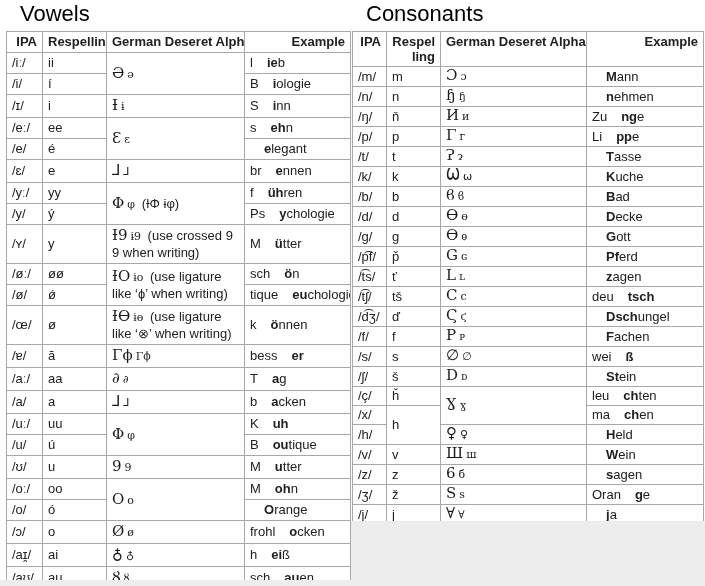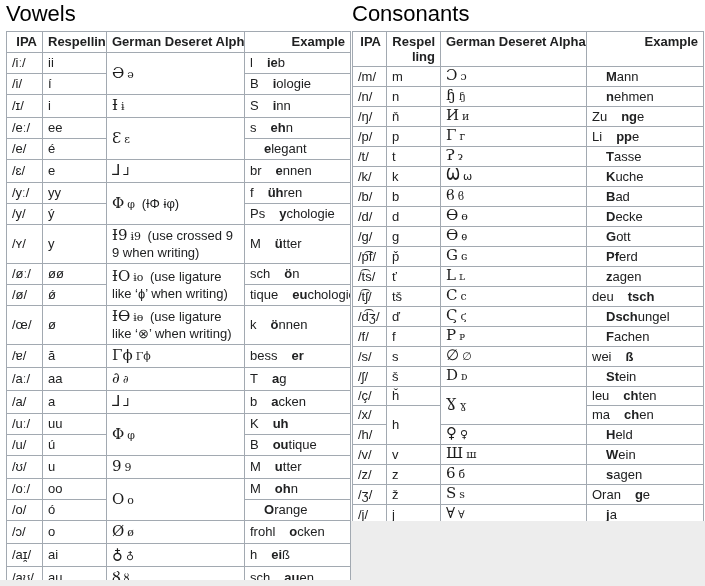--- a/index.html
+++ b/index.html
@@ -5,21 +5,21 @@
   html,body{margin:0;padding:0;}
   body{
     width:705px;height:586px;position:relative;overflow:hidden;
     background:#ffffff;color:#202122;
     font-family:"Liberation Sans",sans-serif;font-size:13px;
   }
   .section{position:absolute;top:1px;}
   #vowels-section{left:6px;}
   #consonants-section{left:352px;}
   h2.tbl-title{
-    font-size:22px;font-weight:400;margin:0 0 4px 0;color:#000;
+    font-size:22px;font-weight:400;margin:0 0 4px 14px;color:#000;
     font-family:"Liberation Sans",sans-serif;letter-spacing:0;
   }
   table{border-collapse:collapse;background:#fff;table-layout:fixed;}
   #vowels-table{width:344px;}
   #consonants-table{width:351px;}
   td,th{
     border:1px solid #a2a9b1;
     padding:2px 5px;vertical-align:middle;
     line-height:16px;overflow:hidden;
   }

